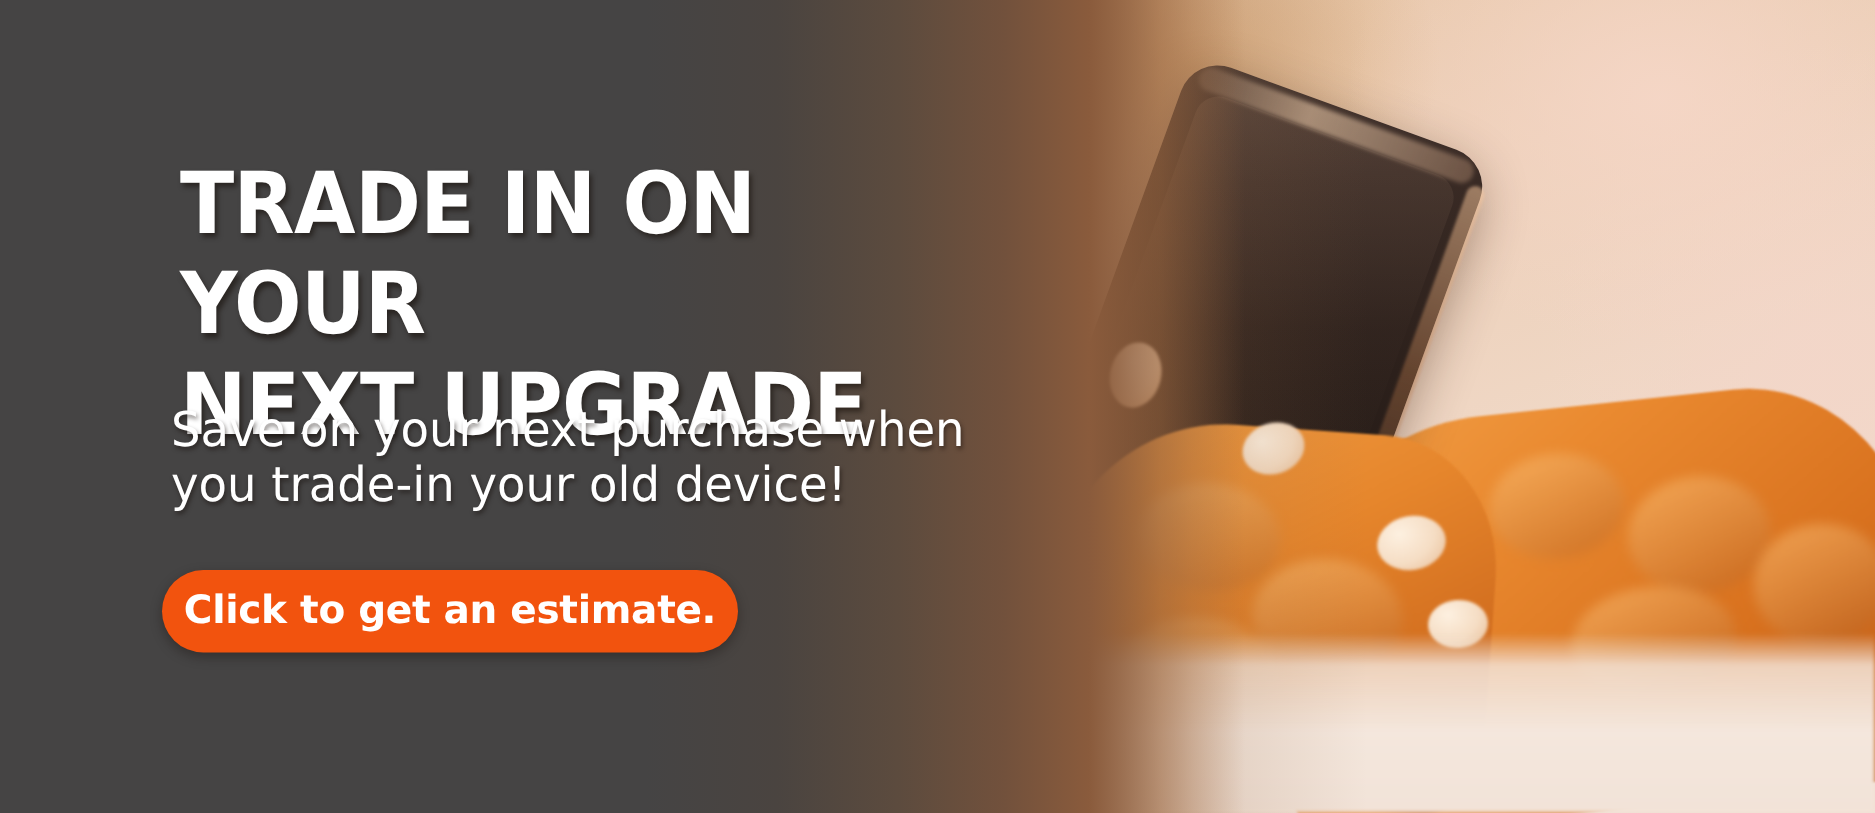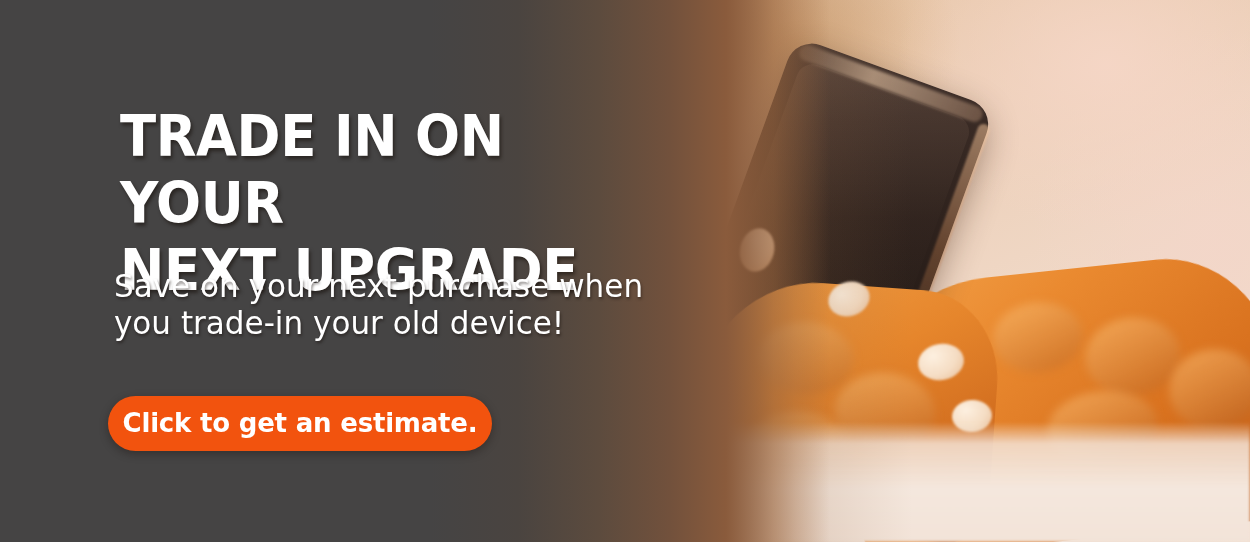--- a/index.html
+++ b/index.html
@@ -252,21 +252,20 @@
     font-family: "DejaVu Sans", "Liberation Sans", sans-serif;
     font-weight: 700;
     font-size: 26px;
     letter-spacing: -0.2px;
     cursor: pointer;
     box-shadow: 0 3px 8px rgba(20,12,8,0.35);
     display: flex;
     align-items: center;
     justify-content: center;
     padding-bottom: 2px;
-    margin-top: 16px;
   }
 </style>
 </head>
 <body>
 
 <div id="banner">
 
   <div id="photo">
     <div class="photo-bg"></div>
 

